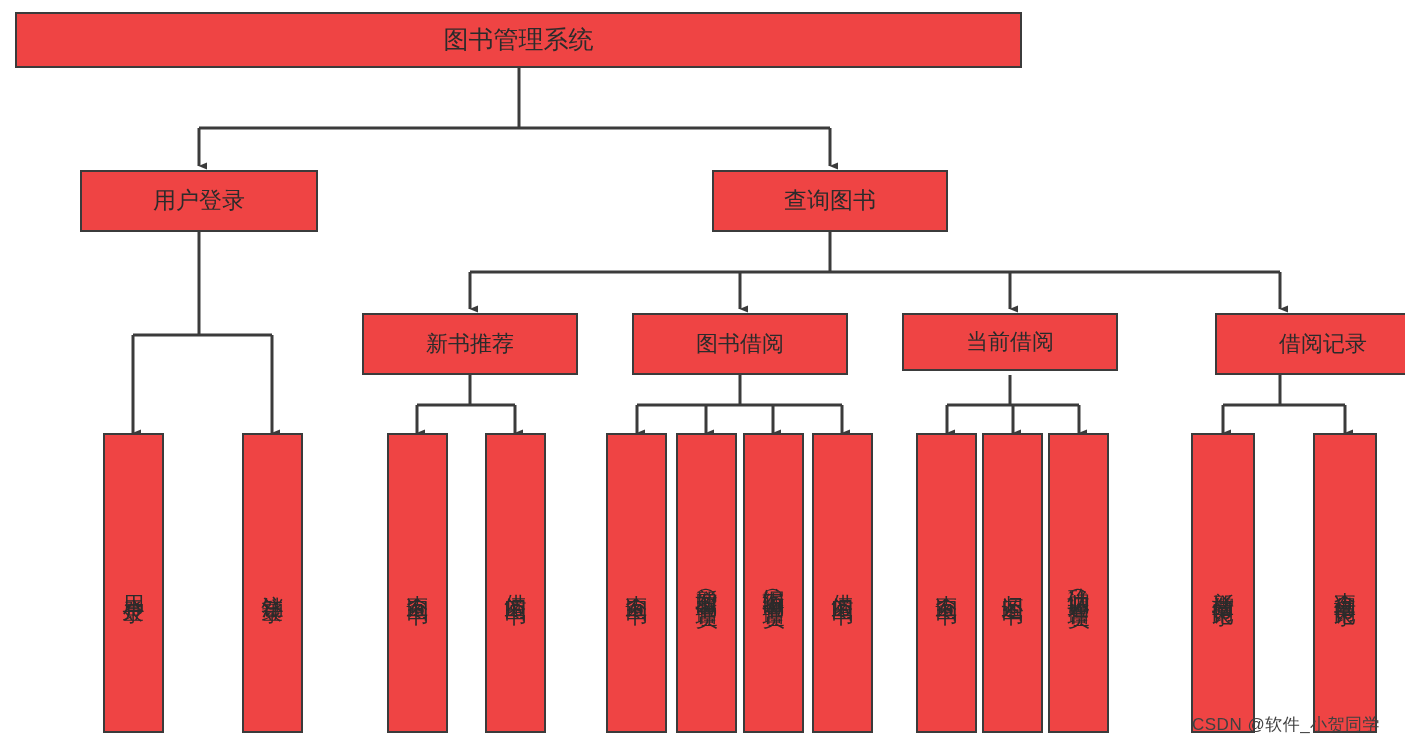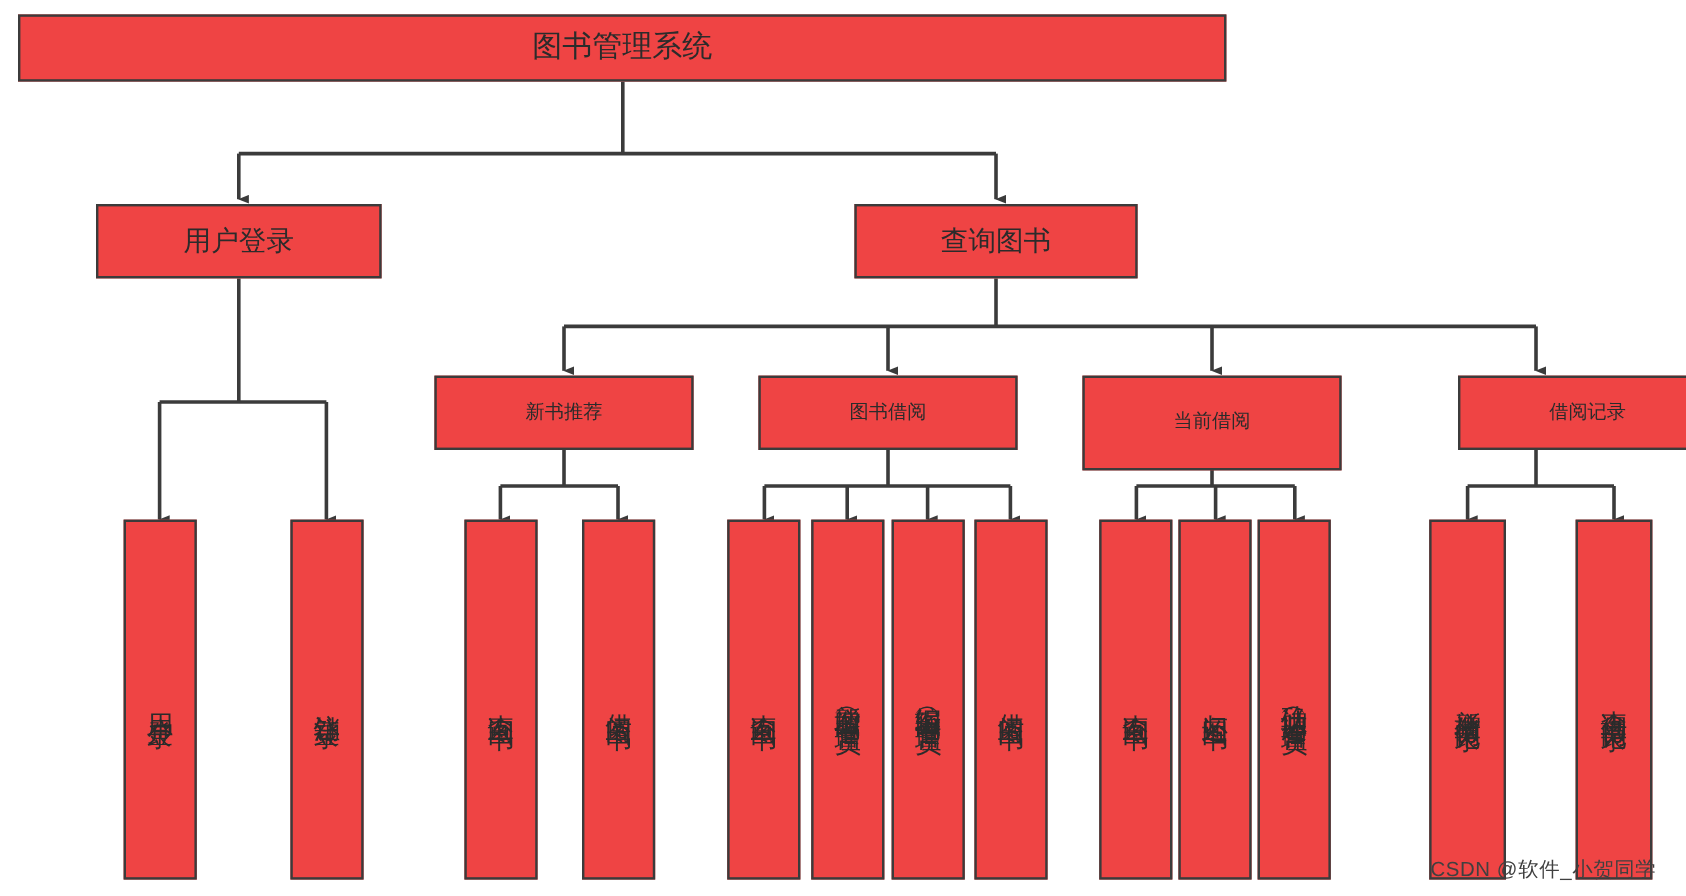--- a/index.html
+++ b/index.html
@@ -37,21 +37,21 @@
     text-align: center;
     line-height: 1.18;
   }
   .node.root {
     font-size: 25px;
   }
   .node.lvl2 {
     font-size: 23px;
   }
   .node.lvl3 {
-    font-size: 16px;
+    font-size: 22px;
   }
   .node.leaf {
     font-size: 22px;
     writing-mode: vertical-rl;
     text-orientation: upright;
     letter-spacing: 2px;
     padding: 6px 0;
   }
   .node.leaf .txt {
     writing-mode: vertical-rl;
@@ -142,21 +142,21 @@
   <div class="node lvl2" style="left:712px; top:170px; width:236px; height:62px;">
     <span class="txt">查询图书</span>
   </div>
 
   <div class="node lvl3" style="left:362px; top:313px; width:216px; height:62px;">
     <span class="txt">新书推荐</span>
   </div>
   <div class="node lvl3" style="left:632px; top:313px; width:216px; height:62px;">
     <span class="txt">图书借阅</span>
   </div>
-  <div class="node lvl3" style="left:902px; top:313px; width:216px; height:79px;">
+  <div class="node lvl3" style="left:902px; top:313px; width:216px; height:58px;">
     <span class="txt">当前借阅</span>
   </div>
   <div class="node lvl3" style="left:1172px; top:313px; width:216px; height:62px;margin-left:43px;">
     <span class="txt">借阅记录</span>
   </div>
 
   <div class="node leaf" style="left:103px; top:433px; width:61px; height:300px;">
     <span class="txt">用户登录</span>
   </div>
   <div class="node leaf" style="left:242px; top:433px; width:61px; height:300px;">

